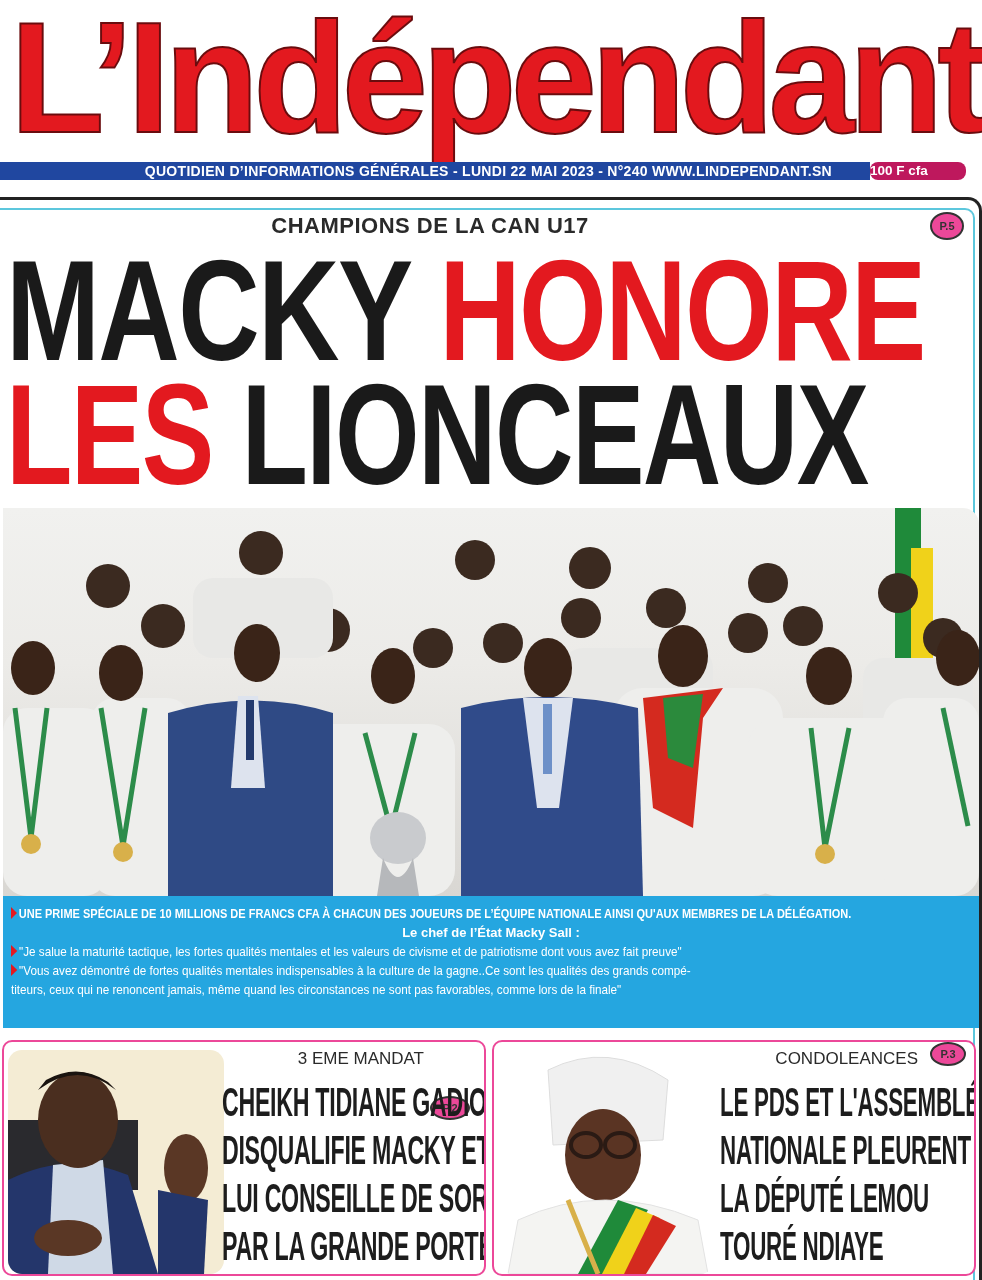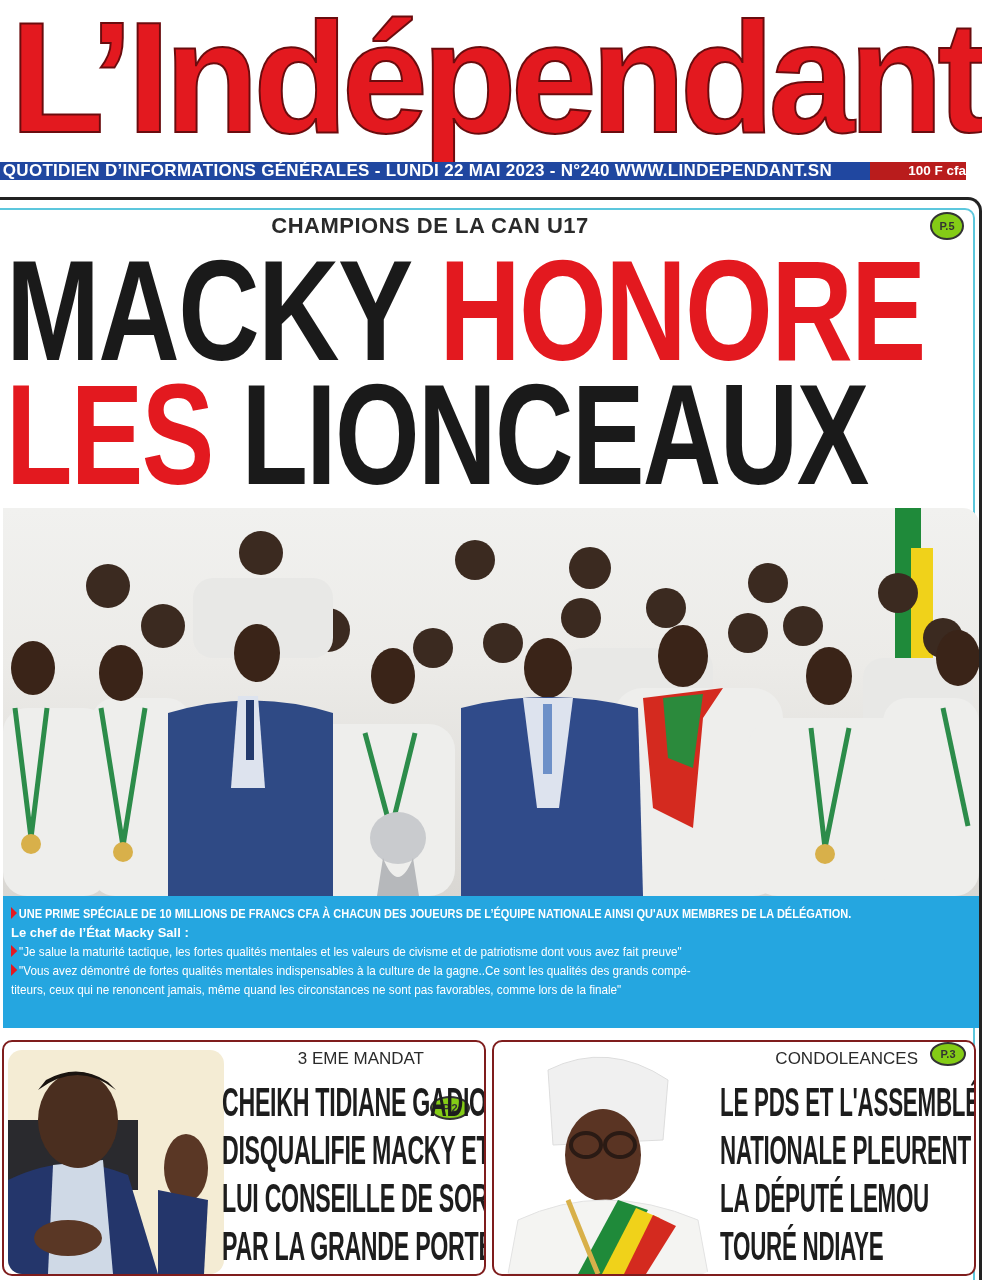--- a/index.html
+++ b/index.html
@@ -20,29 +20,29 @@
     -webkit-text-stroke: 2px #6a0c0e;
     transform: scaleX(0.98); transform-origin: left center;
     white-space: nowrap;
   }
   .infobar {
     position: absolute; left: 0; top: 162px; width: 982px; height: 18px;
     display: flex;
   }
   .infobar-main {
     width: 850px; height: 18px; background: #2047a0;
-    color: #ffffff; font-weight: 700; font-size: 17px; line-height: 18px;
+    color: #ffffff; font-weight: 700; font-size: 14px; line-height: 18px;
     text-align: right; padding-right: 18px; letter-spacing: 0.3px;
     white-space: nowrap;
   }
   .infobar-gap { width: 20px; background: #2047a0; }
   .infobar-price {
     position: absolute; left: 870px; top: 0; width: 96px; height: 18px;
-    background: #b91c1c; color: #ffffff; font-weight: 700; font-size: 13.5px;
-    line-height: 18px; text-align: right;
+    background: #be185d; color: #ffffff; font-weight: 700; font-size: 13.5px;
+    line-height: 18px; text-align: left; border-radius: 8px;
   }
 
   
   .frame-outer {
     position: absolute; left: 0; top: 197px; width: 982px; height: 1083px;
     border-top: 3px solid #222; border-right: 3px solid #222;
     border-top-right-radius: 14px;
   }
   .frame-inner {
     position: absolute; left: 0; top: 208px; width: 975px; height: 1072px;
@@ -52,21 +52,21 @@
 
   
   .kicker {
     position: absolute; left: 0; top: 212px; width: 860px; text-align: center;
     font-weight: 700; font-size: 22px; line-height: 28px; color: #2a2a2a;
     letter-spacing: 0.5px;
   }
   .page-ref {
     position: absolute; border: 2px solid #333; border-radius: 50%;
     font-weight: 700; font-size: 11px; color: #333; text-align: center;
-    background: #84cc16;
+    background: #ec4899;
   }
   .page-ref.p5 { left: 930px; top: 212px; width: 34px; height: 28px; line-height: 24px; }
 
   .headline-line {
     position: absolute; left: 6px; width: 960px;
     font-family: "Liberation Sans", sans-serif; font-weight: 700;
     font-size: 136px; line-height: 120px; white-space: nowrap;
     transform-origin: left top; letter-spacing: -2px;
   }
   .hl1 { top: 248px; transform: scaleX(0.83) scaleY(1.05); }
@@ -86,32 +86,32 @@
   .caption-band {
     position: absolute; left: 3px; top: 896px; width: 976px; height: 132px;
     background: #25a6e0; padding: 8px 8px 0 8px; color: #ffffff;
     font-family: "Liberation Sans", sans-serif;
   }
   .cap-line {
     font-size: 13px; line-height: 19px; white-space: nowrap;
     transform-origin: left top;
   }
   .cap-line.upper { font-weight: 700; font-size: 12.8px; transform: scaleX(0.86); }
-  .cap-line.center { font-weight: 700; font-size: 13px; }
+  .cap-line.center { text-align: center; font-weight: 700; font-size: 13px; }
   .cap-line.quote { font-size: 13px; transform: scaleX(0.9); }
   .bullet-arrow {
     display: inline-block; width: 0; height: 0;
     border-top: 6px solid transparent; border-bottom: 6px solid transparent;
     border-left: 7px solid #e3191f; margin-right: 2px; vertical-align: -1px;
   }
 
   
   .bottom-box {
     position: absolute; top: 1040px; height: 236px;
-    border: 2px solid #7f1d1d; border-radius: 10px; background: #fff;
+    border: 2px solid #ec4899; border-radius: 10px; background: #fff;
     overflow: hidden;
   }
   .box-left { left: 2px; width: 484px; }
   .box-right { left: 492px; width: 484px; }
 
   .box-photo {
     position: absolute; left: 4px; top: 8px; width: 216px; height: 224px;
     border-radius: 14px; overflow: hidden;
   }
   .box-kicker {

